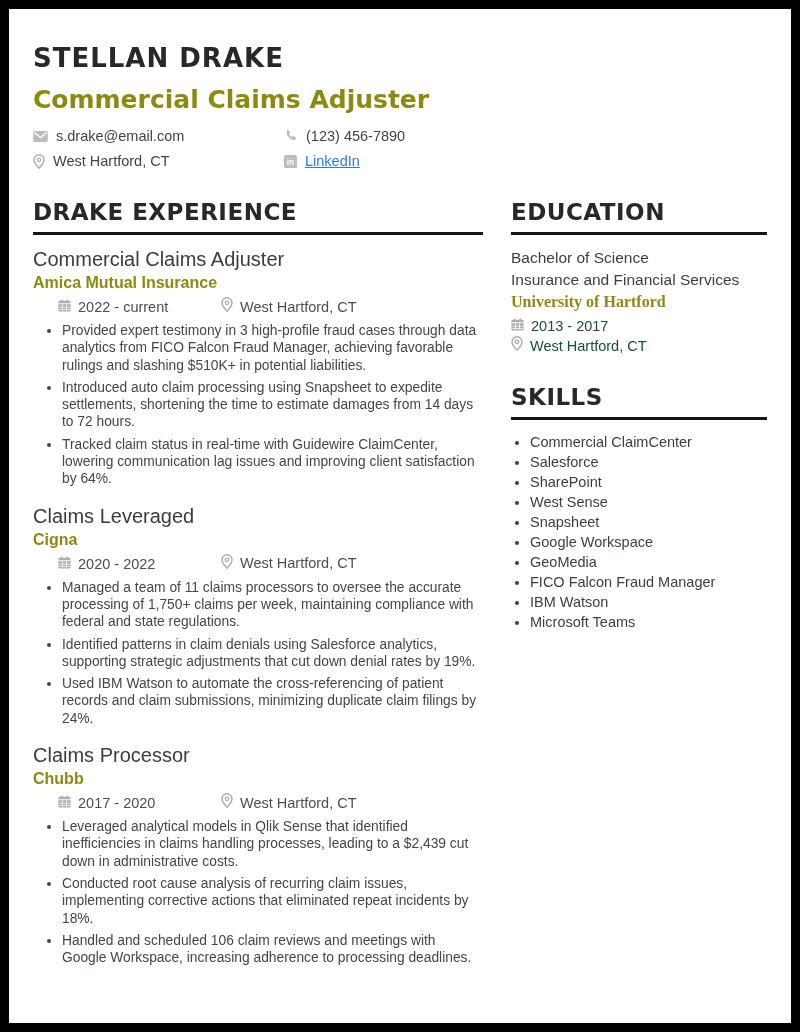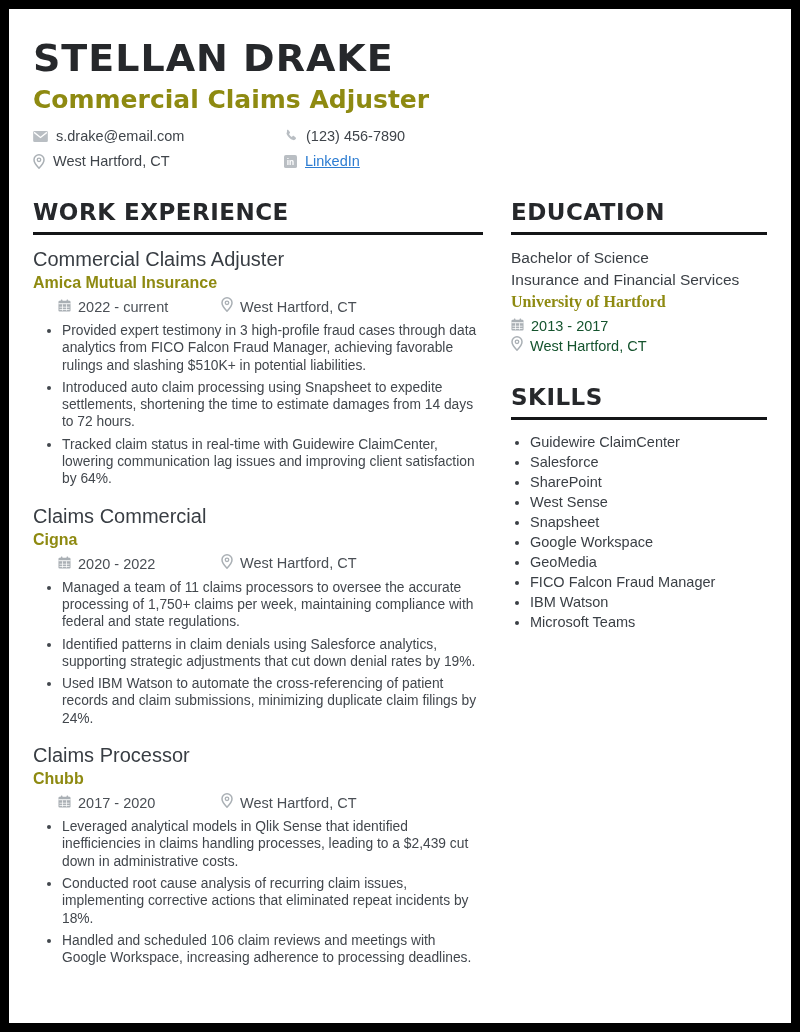--- a/index.html
+++ b/index.html
@@ -18,21 +18,21 @@
     background: #fff;
     border: 9px solid #000;
     padding: 28px 24px 20px 24px;
     font-family: "Liberation Sans", sans-serif;
     overflow: hidden;
   }
 
   
   .name {
     margin: 0;
-    font-size: 38px;
+    font-size: 26px;
     line-height: 42px;
     font-weight: 800;
     letter-spacing: 1px;
     color: var(--heading);
     font-family: "DejaVu Sans", "Liberation Sans", sans-serif;
   }
   .headline {
     margin: 7px 0 0 0;
     font-size: 25px;
     line-height: 28px;
@@ -198,21 +198,21 @@
             </svg>
         </span>
         <a class="contact-link">LinkedIn</a>
       </div>
     </div>
   </header>
 
   <div class="main">
 
     <section class="col-left">
-      <h3 class="section-heading">WORK EXPERIENCE</h3>
+      <h3 class="section-heading">DRAKE EXPERIENCE</h3>
 
       <article class="job">
         <h4 class="job-title">Commercial Claims Adjuster</h4>
         <div class="job-company">Amica Mutual Insurance</div>
         <div class="job-meta">
           <span class="meta-date">
             <span class="ic">
               <svg width="13" height="13" viewBox="0 0 14 14">
                   <rect x="0.5" y="2" width="13" height="11.5" rx="1.2" fill="#aab0b5"></rect>
                   <rect x="3" y="0.5" width="1.8" height="3" rx="0.5" fill="#aab0b5"></rect>
@@ -237,21 +237,21 @@
           </span>
         </div>
         <ul class="job-bullets">
           <li>Provided expert testimony in 3 high-profile fraud cases through data analytics from FICO Falcon Fraud Manager, achieving favorable rulings and slashing $510K+ in potential liabilities.</li>
           <li>Introduced auto claim processing using Snapsheet to expedite settlements, shortening the time to estimate damages from 14 days to 72 hours.</li>
           <li>Tracked claim status in real-time with Guidewire ClaimCenter, lowering communication lag issues and improving client satisfaction by 64%.</li>
         </ul>
       </article>
 
       <article class="job">
-        <h4 class="job-title">Claims Commercial</h4>
+        <h4 class="job-title">Claims Leveraged</h4>
         <div class="job-company">Cigna</div>
         <div class="job-meta">
           <span class="meta-date">
             <span class="ic">
               <svg width="13" height="13" viewBox="0 0 14 14">
                   <rect x="0.5" y="2" width="13" height="11.5" rx="1.2" fill="#aab0b5"></rect>
                   <rect x="3" y="0.5" width="1.8" height="3" rx="0.5" fill="#aab0b5"></rect>
                   <rect x="9.2" y="0.5" width="1.8" height="3" rx="0.5" fill="#aab0b5"></rect>
                   <rect x="0.5" y="4.6" width="13" height="1" fill="#ffffff"></rect>
                   <rect x="4.4" y="5.6" width="1" height="7" fill="#ffffff" opacity="0.8"></rect>
@@ -344,21 +344,21 @@
                 <circle cx="7" cy="7" r="2.1" fill="none" stroke="#aab0b5" stroke-width="1.6"></circle>
               </svg>
           </span>
           <span>West Hartford, CT</span>
         </div>
       </section>
 
       <section class="skills-section">
         <h3 class="section-heading">SKILLS</h3>
         <ul class="skills-list">
-          <li>Guidewire ClaimCenter</li>
+          <li>Commercial ClaimCenter</li>
           <li>Salesforce</li>
           <li>SharePoint</li>
           <li>West Sense</li>
           <li>Snapsheet</li>
           <li>Google Workspace</li>
           <li>GeoMedia</li>
           <li>FICO Falcon Fraud Manager</li>
           <li>IBM Watson</li>
           <li>Microsoft Teams</li>
         </ul>

